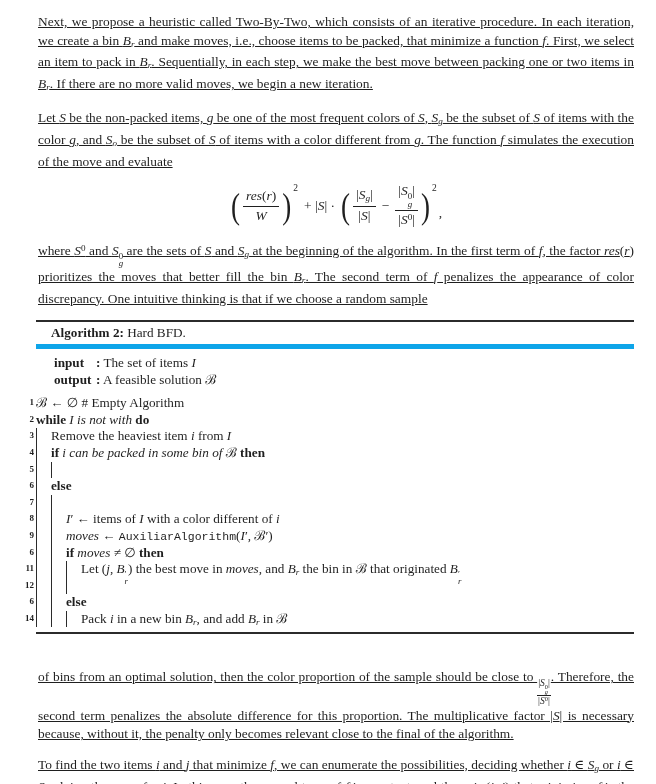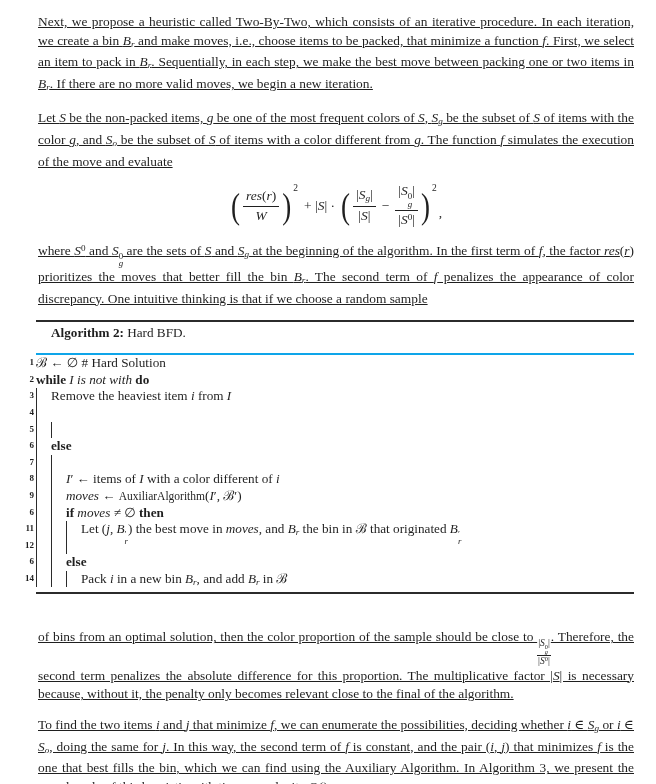--- a/index.html
+++ b/index.html
@@ -13,21 +13,21 @@
   .page{padding:13px 22px 0 38px;}
   p.para{
     font-size:13.4px;
     line-height:18.6px;
     text-align:justify;
     margin:0 0 12px 0;
     text-decoration:underline;
   }
   .t-i{font-style:italic;}
   .t-b{font-weight:bold;}
-  .t-tt{font-family:Liberation Serif, serif;font-size:11.5px;}
+  .t-tt{font-family:Liberation Mono, monospace;font-size:11.5px;}
   .t-sub{font-size:68%;vertical-align:-0.25em;font-style:italic;}
   .t-sup{font-size:68%;vertical-align:0.45em;font-style:normal;}
   .t-ss{display:inline-flex;flex-direction:column;align-items:flex-start;font-size:66%;line-height:0.85;vertical-align:-0.45em;}
   .t-ss .ss-sup{font-style:normal;}
   .t-ss .ss-sub{font-style:italic;}
 
   
   .formula{
     display:flex;justify-content:center;align-items:center;
     font-size:13.5px;margin:2px 0 10px 0;
@@ -43,22 +43,22 @@
 
   
   .algo{
     border-top:2px solid #2b2b2b;
     border-bottom:2px solid #2b2b2b;
     margin:0 0 34px -2px;
     width:598px;
     font-size:13.2px;
   }
   .algo-caption{
-    border-bottom:2px solid #0ea5e9;
-    padding:3px 0 12px 15px;
+    border-bottom:5px solid #0ea5e9;
+    padding:3px 0 3px 15px;
   }
   .algo-io{margin:5px 0 7px 18px;line-height:17px;}
   .io-key{display:inline-block;font-weight:bold;width:42px;}
   .io-colon{font-weight:bold;}
   .algo-body{padding:0 0 5px 0;}
   .algo-line{
     position:relative;
     display:flex;align-items:stretch;
     height:16.6px;
   }
@@ -122,37 +122,46 @@
 
   <p class="para p-tight">where <span class="t-i">S</span><span class="t-sup">0</span> and <span class="t-i">S</span><span class="t-ss">
         <span class="ss-sup">0</span>
         <span class="ss-sub">g</span>
       </span> are the sets of <span class="t-i">S</span> and <span class="t-i">S</span><span class="t-sub">g</span> at the beginning of the algorithm. In the first term of <span class="t-i">f</span>, the factor <span class="t-i">res</span>(<span class="t-i">r</span>) prioritizes the moves that better fill the bin <span class="t-i">B</span><span class="t-sub">r</span>. The second term of <span class="t-i">f</span> penalizes the appearance of color discrepancy. One intuitive thinking is that if we choose a random sample</p>
 
   <div class="algo">
     <div class="algo-caption">
       <span class="t-b">Algorithm 2:</span><span> Hard BFD.</span>
     </div>
+    <div class="algo-io">
+      <div>
+        <span class="io-key">input</span><span class="io-colon">:</span><span> The set of items <span class="t-i">I</span></span>
+      </div>
+      <div>
+        <span class="io-key">output</span><span class="io-colon">:</span><span> A feasible solution ℬ</span>
+      </div>
+    </div>
     <div class="algo-body">
         <div class="algo-line">
           <span class="lineno">1</span>
-          <span class="algo-text">ℬ ← ∅ # Hard Solution</span>
+          <span class="algo-text">ℬ ← ∅ # Empty Algorithm</span>
         </div>
         <div class="algo-line">
           <span class="lineno">2</span>
           <span class="algo-text"><span class="t-b">while</span> <span class="t-i">I is not with</span> <span class="t-b">do</span></span>
         </div>
         <div class="algo-line">
           <span class="lineno">3</span>
           <span class="vbar"></span>
           <span class="algo-text">Remove the heaviest item <span class="t-i">i</span> from <span class="t-i">I</span></span>
         </div>
         <div class="algo-line">
           <span class="lineno">4</span>
           <span class="vbar"></span>
+          <span class="algo-text"><span class="t-b">if</span> <span class="t-i">i can be packed in some bin of</span> ℬ <span class="t-b">then</span></span>
         </div>
         <div class="algo-line">
           <span class="lineno">5</span>
           <span class="vbar"></span>
           <span class="vbar"></span>
         </div>
         <div class="algo-line">
           <span class="lineno">6</span>
           <span class="vbar"></span>
           <span class="algo-text"><span class="t-b">else</span></span>

